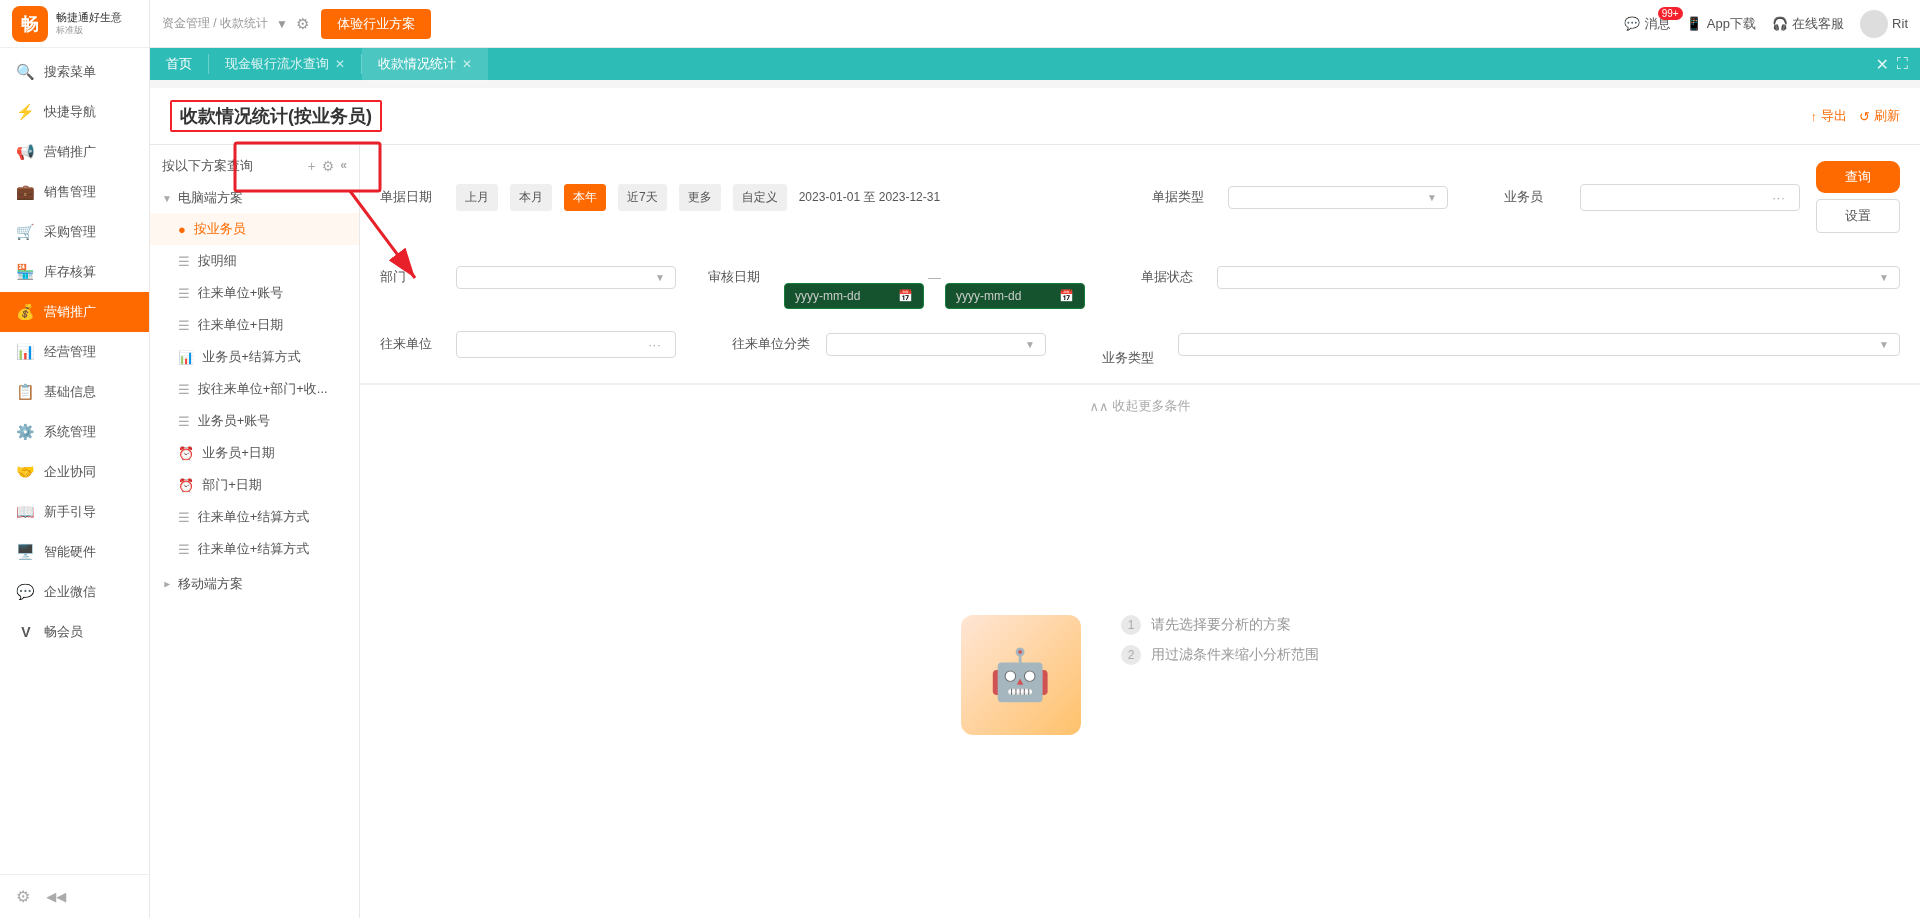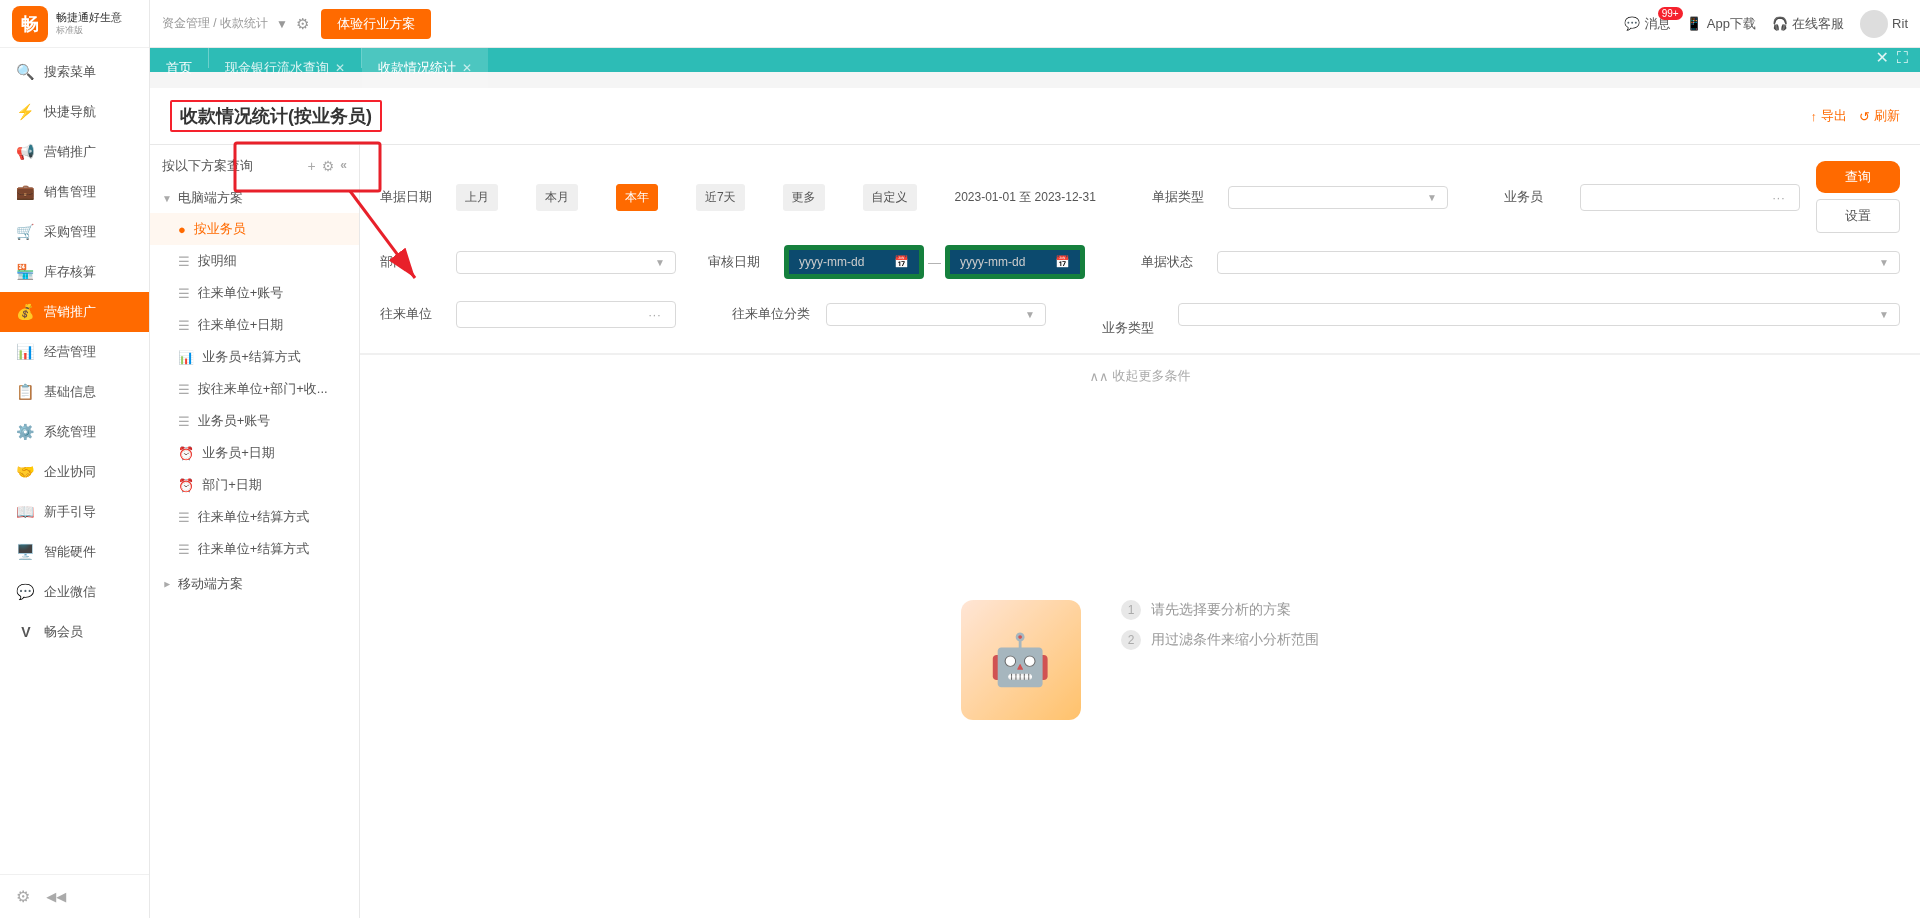--- a/index.html
+++ b/index.html
@@ -62,22 +62,22 @@
       background: #f5222d; color: #fff; font-size: 10px;
       border-radius: 8px; padding: 1px 4px; min-width: 16px; text-align: center;
     }
     .topbar-app { display: flex; align-items: center; gap: 4px; cursor: pointer; color: #555; font-size: 13px; }
     .topbar-service { display: flex; align-items: center; gap: 4px; cursor: pointer; color: #555; font-size: 13px; }
     .topbar-user { display: flex; align-items: center; gap: 4px; cursor: pointer; }
     .user-avatar { width: 28px; height: 28px; background: #ddd; border-radius: 50%; }
 
     
     .tabbar {
-      position: fixed; left: 150px; top: 48px; right: 0; height: 24px;
-      background: #2dbcb6; display: flex; align-items: flex-start;
+      position: fixed; left: 150px; top: 48px; right: 0; height: 32px;
+      background: #2dbcb6; display: flex; align-items: center;
       z-index: 99;
     }
     .tab-item {
       height: 40px; display: flex; align-items: center; padding: 0 16px;
       color: rgba(255,255,255,0.85); font-size: 13px; cursor: pointer;
       position: relative; white-space: nowrap;
     }
     .tab-item.home { color: #fff; }
     .tab-item.active { background: rgba(255,255,255,0.15); color: #fff; }
     .tab-close {
@@ -144,41 +144,41 @@
     
     .query-area {
       flex: 1; background: #fff; display: flex; flex-direction: column;
     }
     .filter-section { padding: 16px 20px; border-bottom: 1px solid #f0f0f0; }
     .filter-row { display: flex; align-items: center; margin-bottom: 12px; gap: 16px; }
     .filter-row:last-child { margin-bottom: 0; }
 
     .filter-label { color: #555; font-size: 13px; white-space: nowrap; min-width: 60px; }
 
-    .date-filter { display: flex; align-items: center; gap: 6px; flex: 1; justify-content: space-between; }
+    .date-filter { display: flex; align-items: center; gap: 12px; flex: 1; }
     .date-btn {
       padding: 4px 8px; border-radius: 3px; cursor: pointer; font-size: 12px;
       border: 1px solid transparent; color: #555;
     }
     .date-btn.active { background: #ff6a00; color: #fff; border-color: #ff6a00; }
     .date-range { color: #555; font-size: 12px; }
 
     .filter-select {
       display: flex; align-items: center; border: 1px solid #d9d9d9;
       border-radius: 4px; padding: 5px 10px; min-width: 200px;
       background: #fff; cursor: pointer; color: #555; font-size: 13px;
       justify-content: space-between;
     }
     .filter-select .arrow-down { color: #aaa; font-size: 10px; margin-left: 8px; }
 
     .date-input-group { display: flex; align-items: center; gap: 4px; }
     .date-input {
-      border: 5px solid #15803d; border-radius: 4px; padding: 5px 10px;
+      border: 1px solid #15803d; border-radius: 4px; padding: 5px 10px;
       min-width: 140px; color: #ccc; font-size: 12px; display: flex;
-      align-items: center; justify-content: space-between; background: #0c4a6e;
+      align-items: center; justify-content: space-between; background: #14532d; margin-top: 38px;
     }
     .date-input .cal-icon { color: #aaa; }
 
     .filter-dots { color: #aaa; cursor: pointer; padding: 0 4px; }
 
     .collapse-bar {
       display: flex; align-items: center; justify-content: center;
       padding: 12px; color: #aaa; font-size: 13px; cursor: pointer;
       border-top: 1px solid #f0f0f0;
     }

